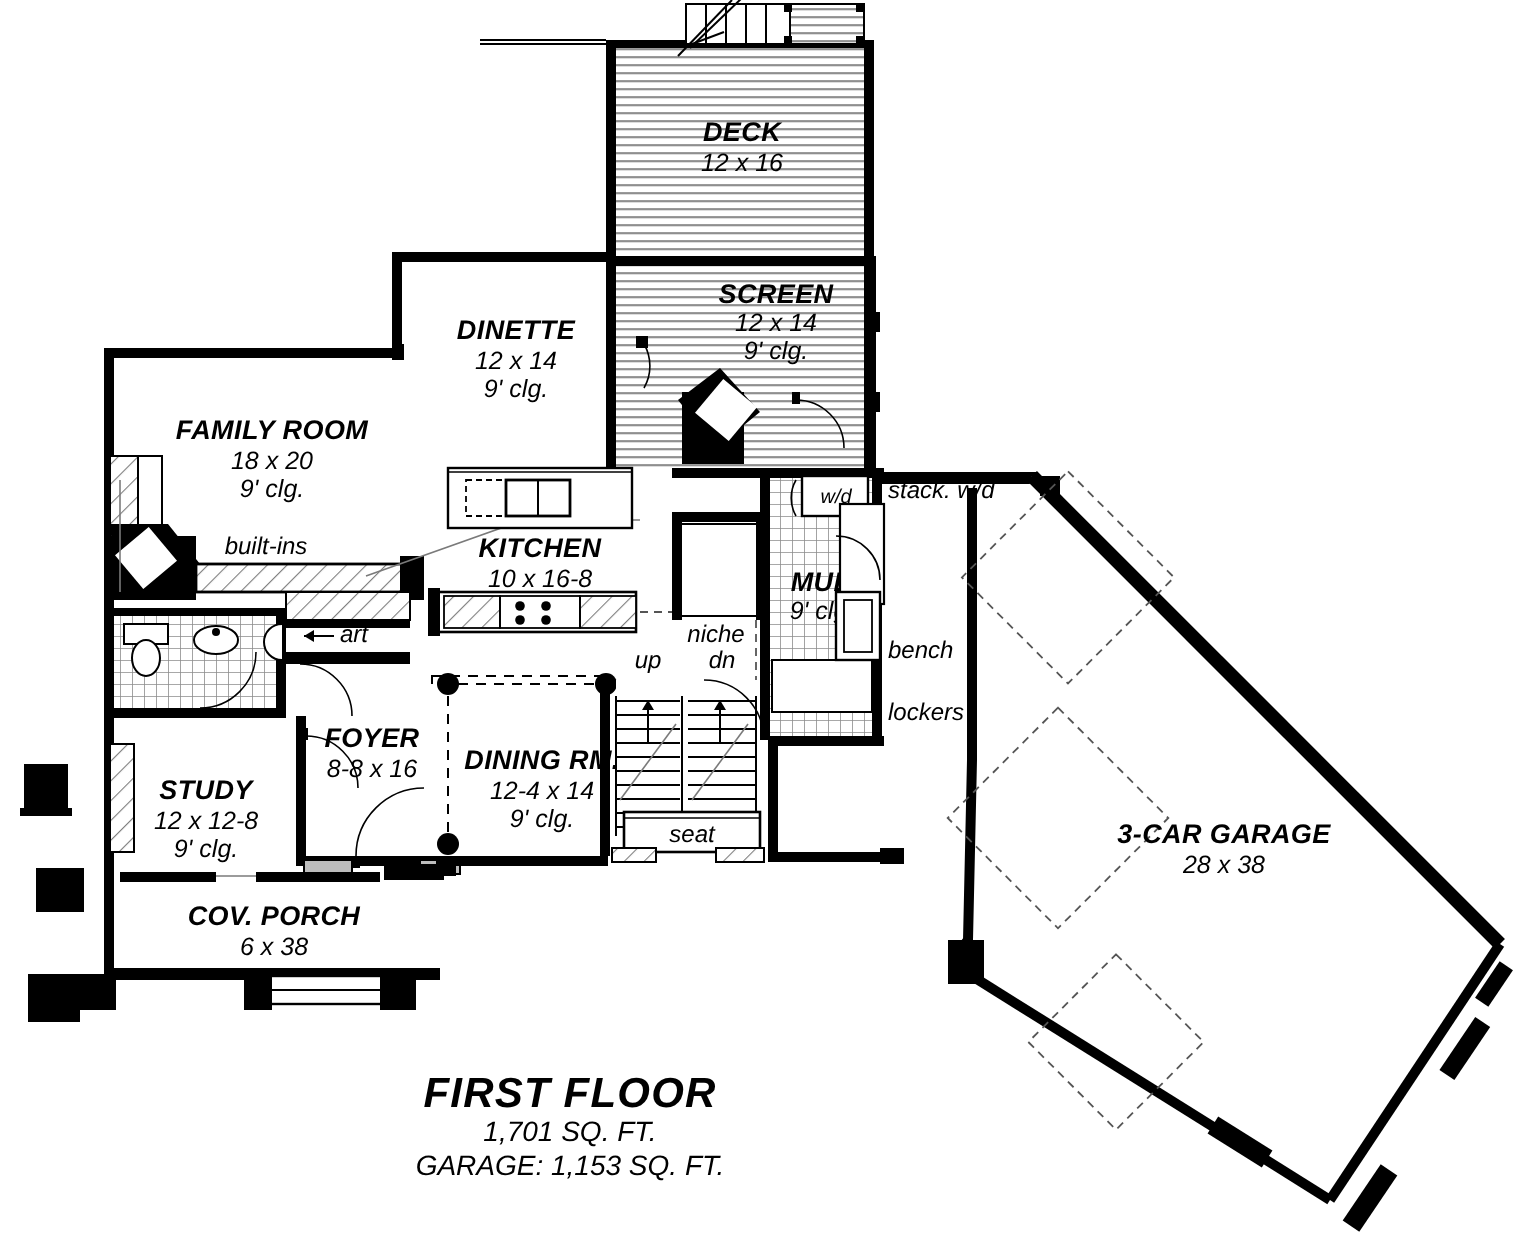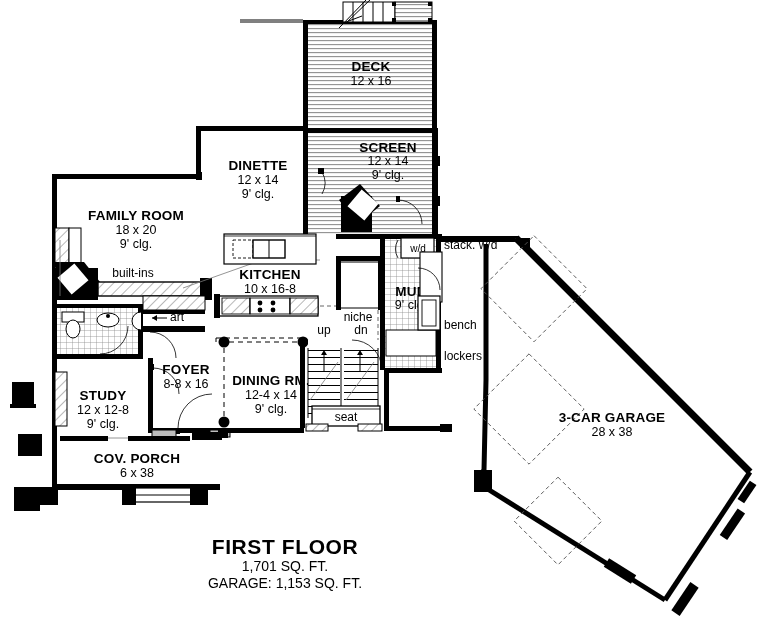--- a/index.html
+++ b/index.html
@@ -10,20 +10,21 @@
   body {
     width: 760px;
     height: 617px;
     font-family: "Liberation Sans", sans-serif;
     position: relative;
     overflow: hidden;
   }
   #plan-root {
     position: absolute;
     inset: 0;
+    font-style: italic;
   }
   svg.plan {
     display: block;
     width: 760px;
     height: 617px;
   }
   .lbl {
     font-family: "Liberation Sans", sans-serif;
     fill: #000000;
     text-anchor: middle;

